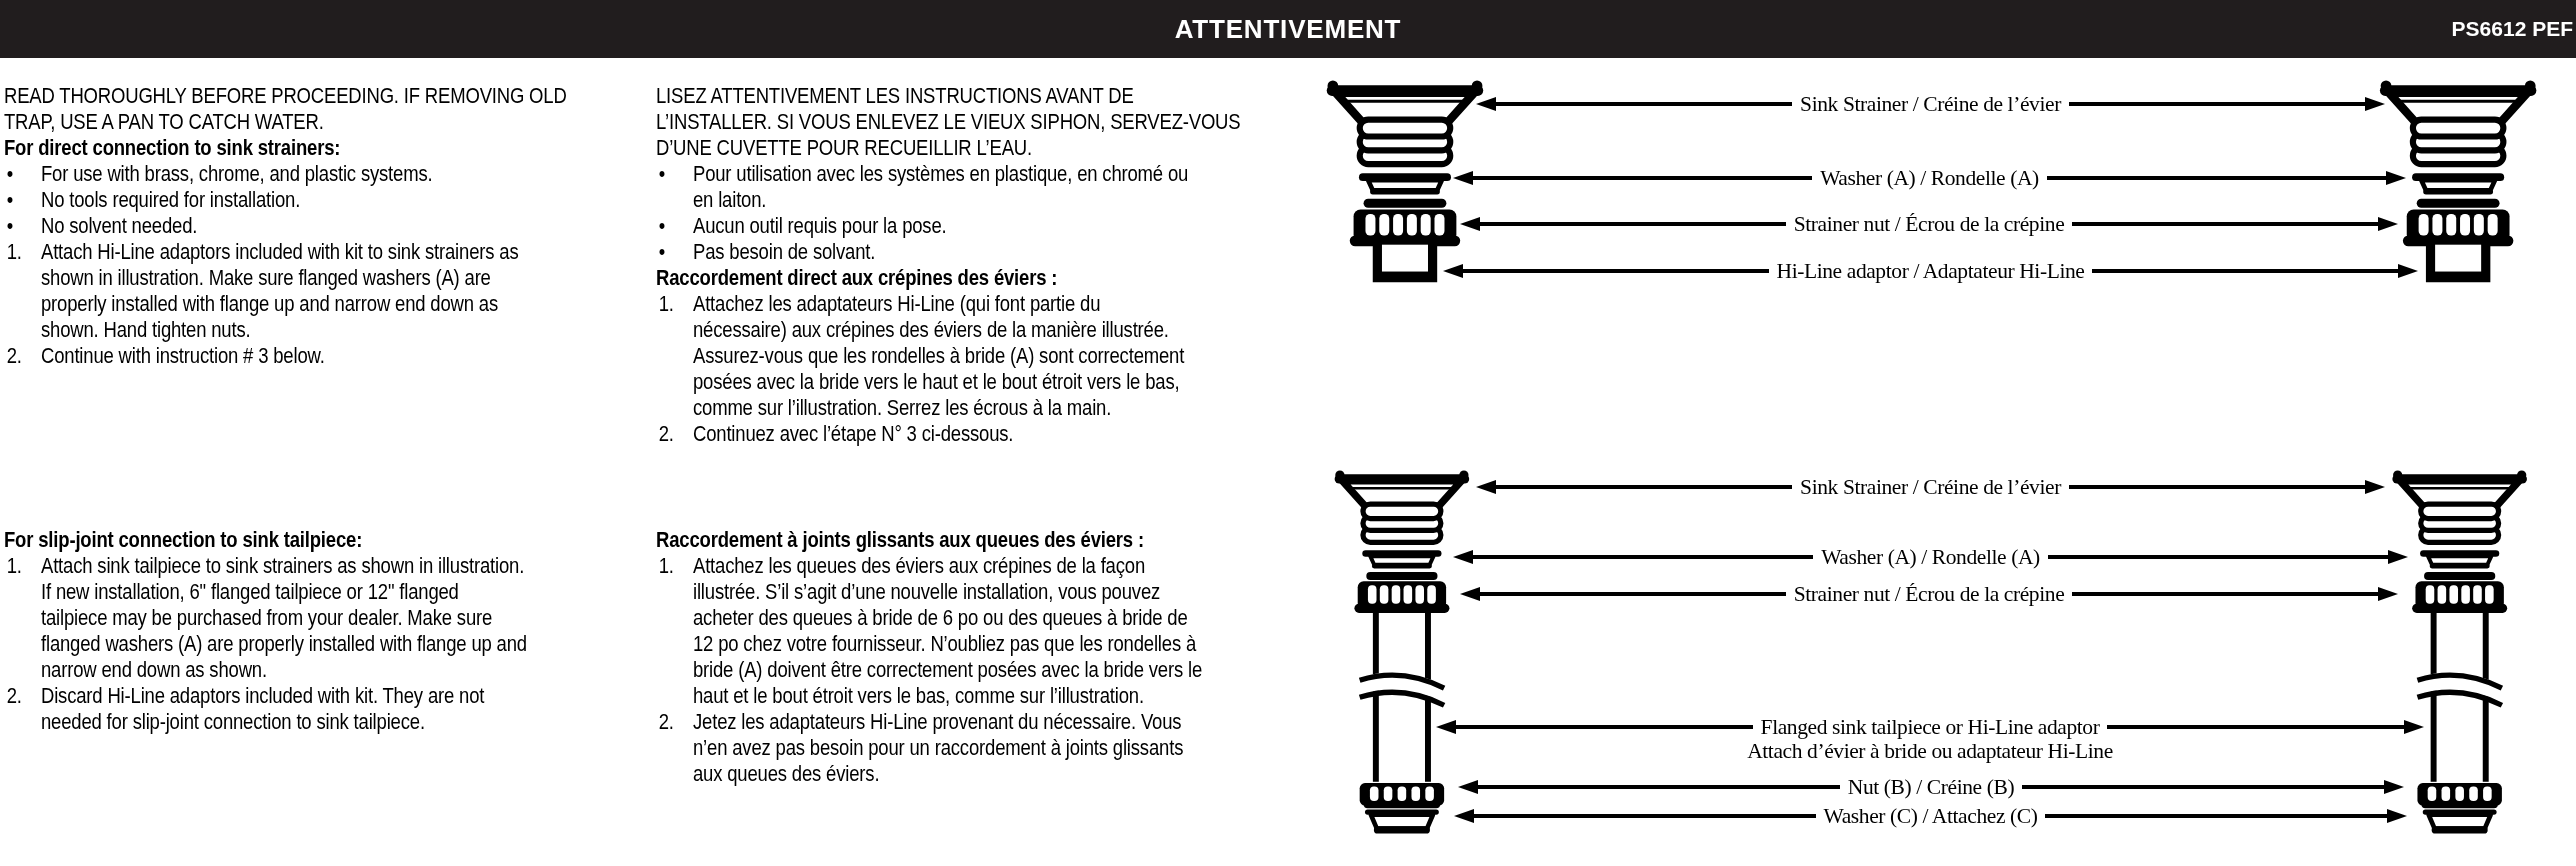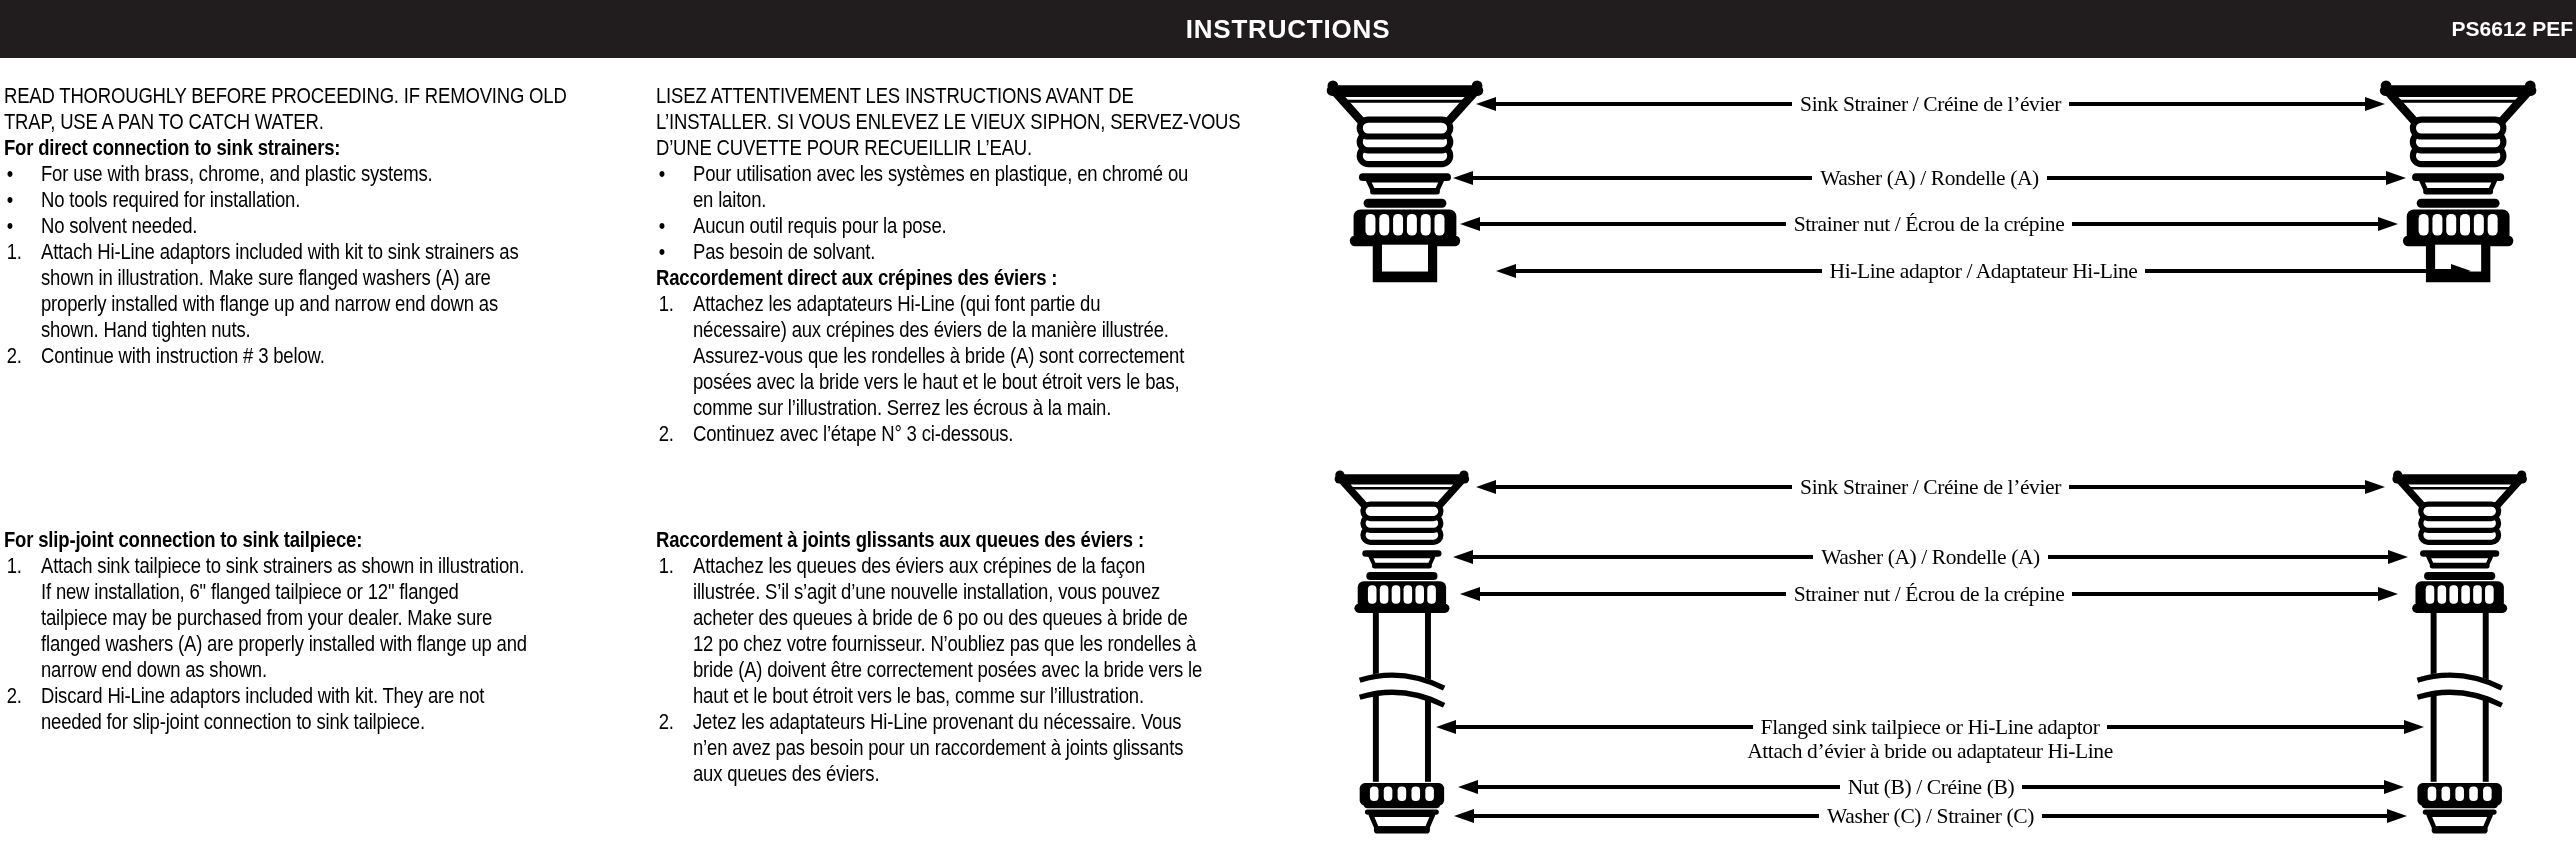--- a/index.html
+++ b/index.html
@@ -45,21 +45,21 @@
   .clabel .l2{
     position:absolute;top:24px;left:50%;transform:translateX(-50%);
     white-space:nowrap;
   }
   svg.diag{position:absolute;left:0;top:0;pointer-events:none;}
 </style>
 </head>
 <body>
 
 <div class="bar">
-  <div class="title">INSTRUCTIONS</div>
+  <div class="title">ATTENTIVEMENT</div>
   <div class="code">PS6612 PEF</div>
 </div>
 
 <div class="col" style="left:3.8px;top:83px;">
   <div class="intro">READ THOROUGHLY BEFORE PROCEEDING. IF REMOVING OLD
 TRAP, USE A PAN TO CATCH WATER.</div>
   <div class="hd">For direct connection to sink strainers:</div>
   <div class="li">
     <span class="mk">•</span>
     <span class="tx">For use with brass, chrome, and plastic systems.</span>
@@ -235,21 +235,21 @@
   <span class="cl"></span>
   <span class="ah-r"></span>
 </div>
 <div class="callout" style="left:1460px;top:210px;width:938px">
   <span class="ah-l"></span>
   <span class="cl"></span>
   <span class="clabel">Strainer nut / Écrou de la crépine</span>
   <span class="cl"></span>
   <span class="ah-r"></span>
 </div>
-<div class="callout" style="left:1496px;top:257px;width:975px">
+<div class="callout" style="left:1443px;top:257px;width:975px">
   <span class="ah-l"></span>
   <span class="cl"></span>
   <span class="clabel">Hi-Line adaptor / Adaptateur Hi-Line</span>
   <span class="cl"></span>
   <span class="ah-r"></span>
 </div>
 
 <div class="callout" style="left:1476px;top:473px;width:909px">
   <span class="ah-l"></span>
   <span class="cl"></span>
@@ -284,17 +284,17 @@
 <div class="callout" style="left:1458px;top:773px;width:946px">
   <span class="ah-l"></span>
   <span class="cl"></span>
   <span class="clabel">Nut (B) / Créine (B)</span>
   <span class="cl"></span>
   <span class="ah-r"></span>
 </div>
 <div class="callout" style="left:1454px;top:802px;width:953px">
   <span class="ah-l"></span>
   <span class="cl"></span>
-  <span class="clabel">Washer (C) / Strainer (C)</span>
+  <span class="clabel">Washer (C) / Attachez (C)</span>
   <span class="cl"></span>
   <span class="ah-r"></span>
 </div>
 
 
 </body></html>

